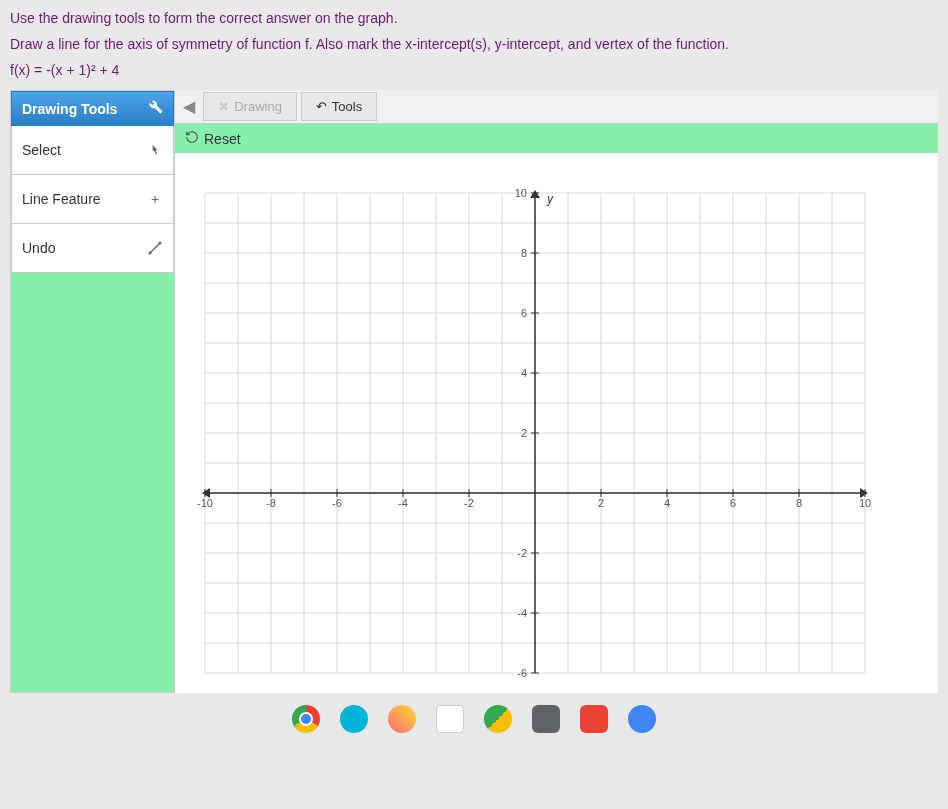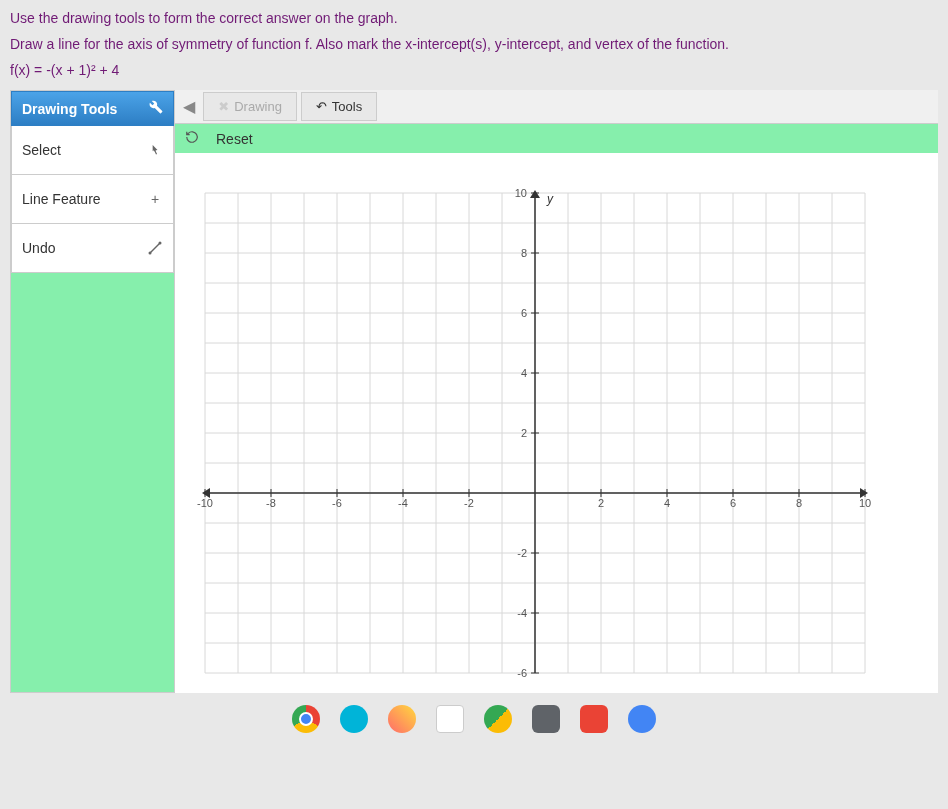--- a/index.html
+++ b/index.html
@@ -92,21 +92,21 @@
       font-size: 13px;
     }
     .action-btn.disabled {
       color: #aaa;
       cursor: default;
     }
     .reset-row {
       padding: 6px 10px;
       display: flex;
       align-items: center;
-      gap: 17px;
+      gap: 5px;
       color: #333;
       cursor: pointer;
     }
     .chart-container {
       padding: 40px 20px 20px 30px;
       background: #fff;
     }
     .chart {
       position: relative;
       width: 660px;

